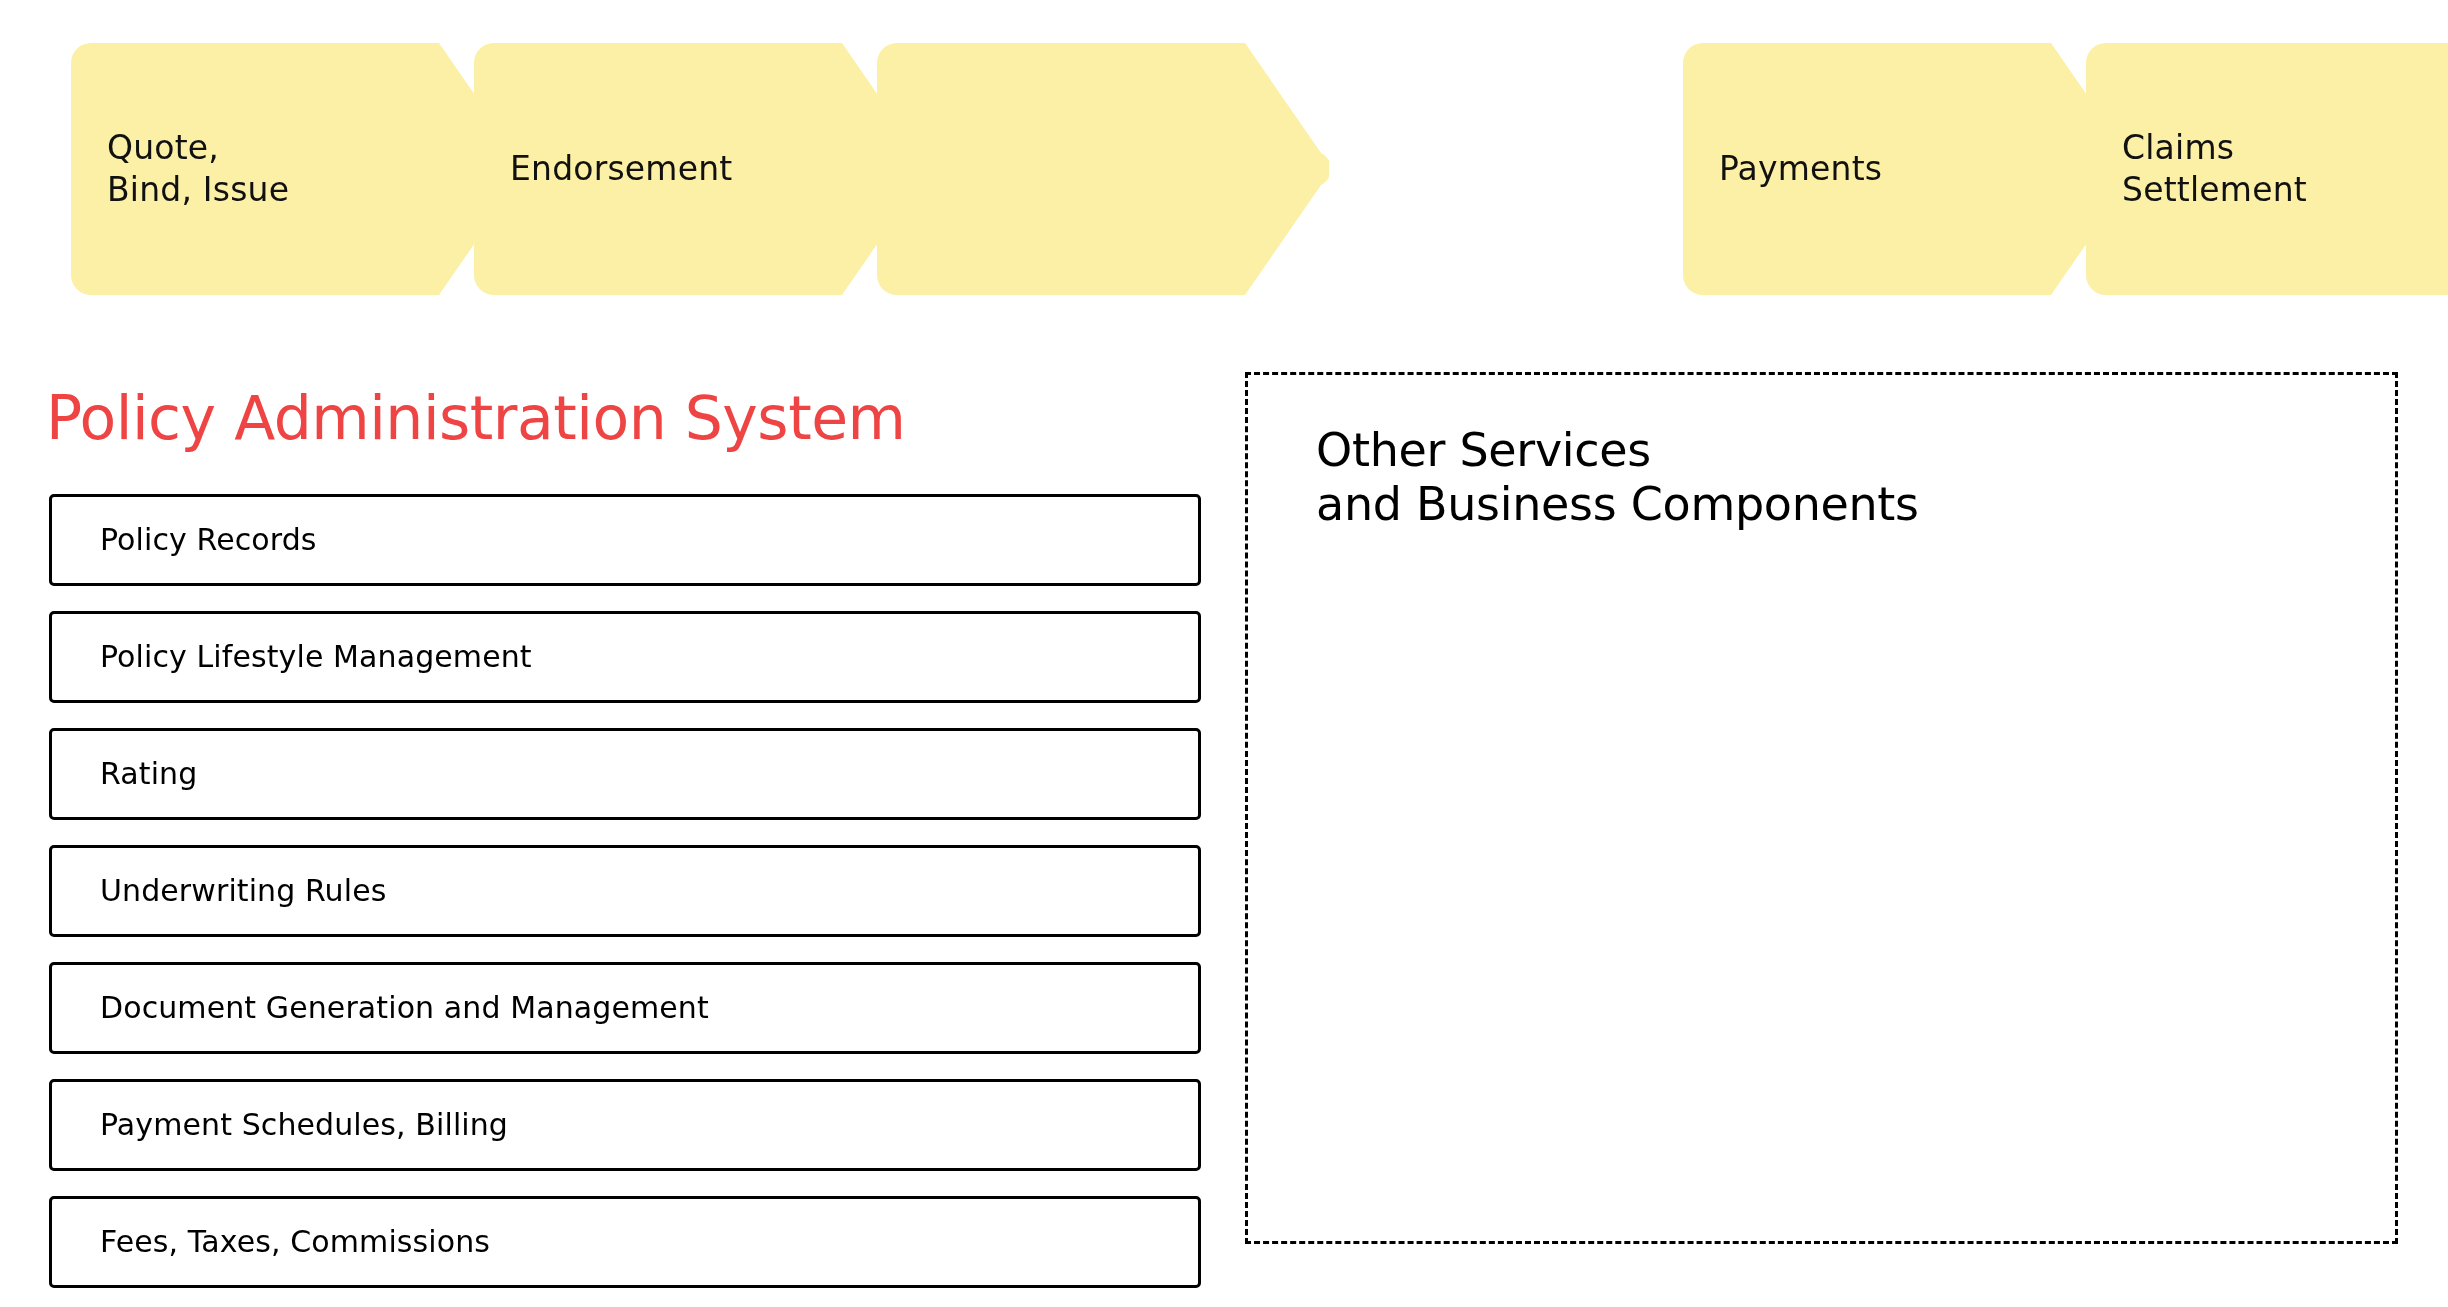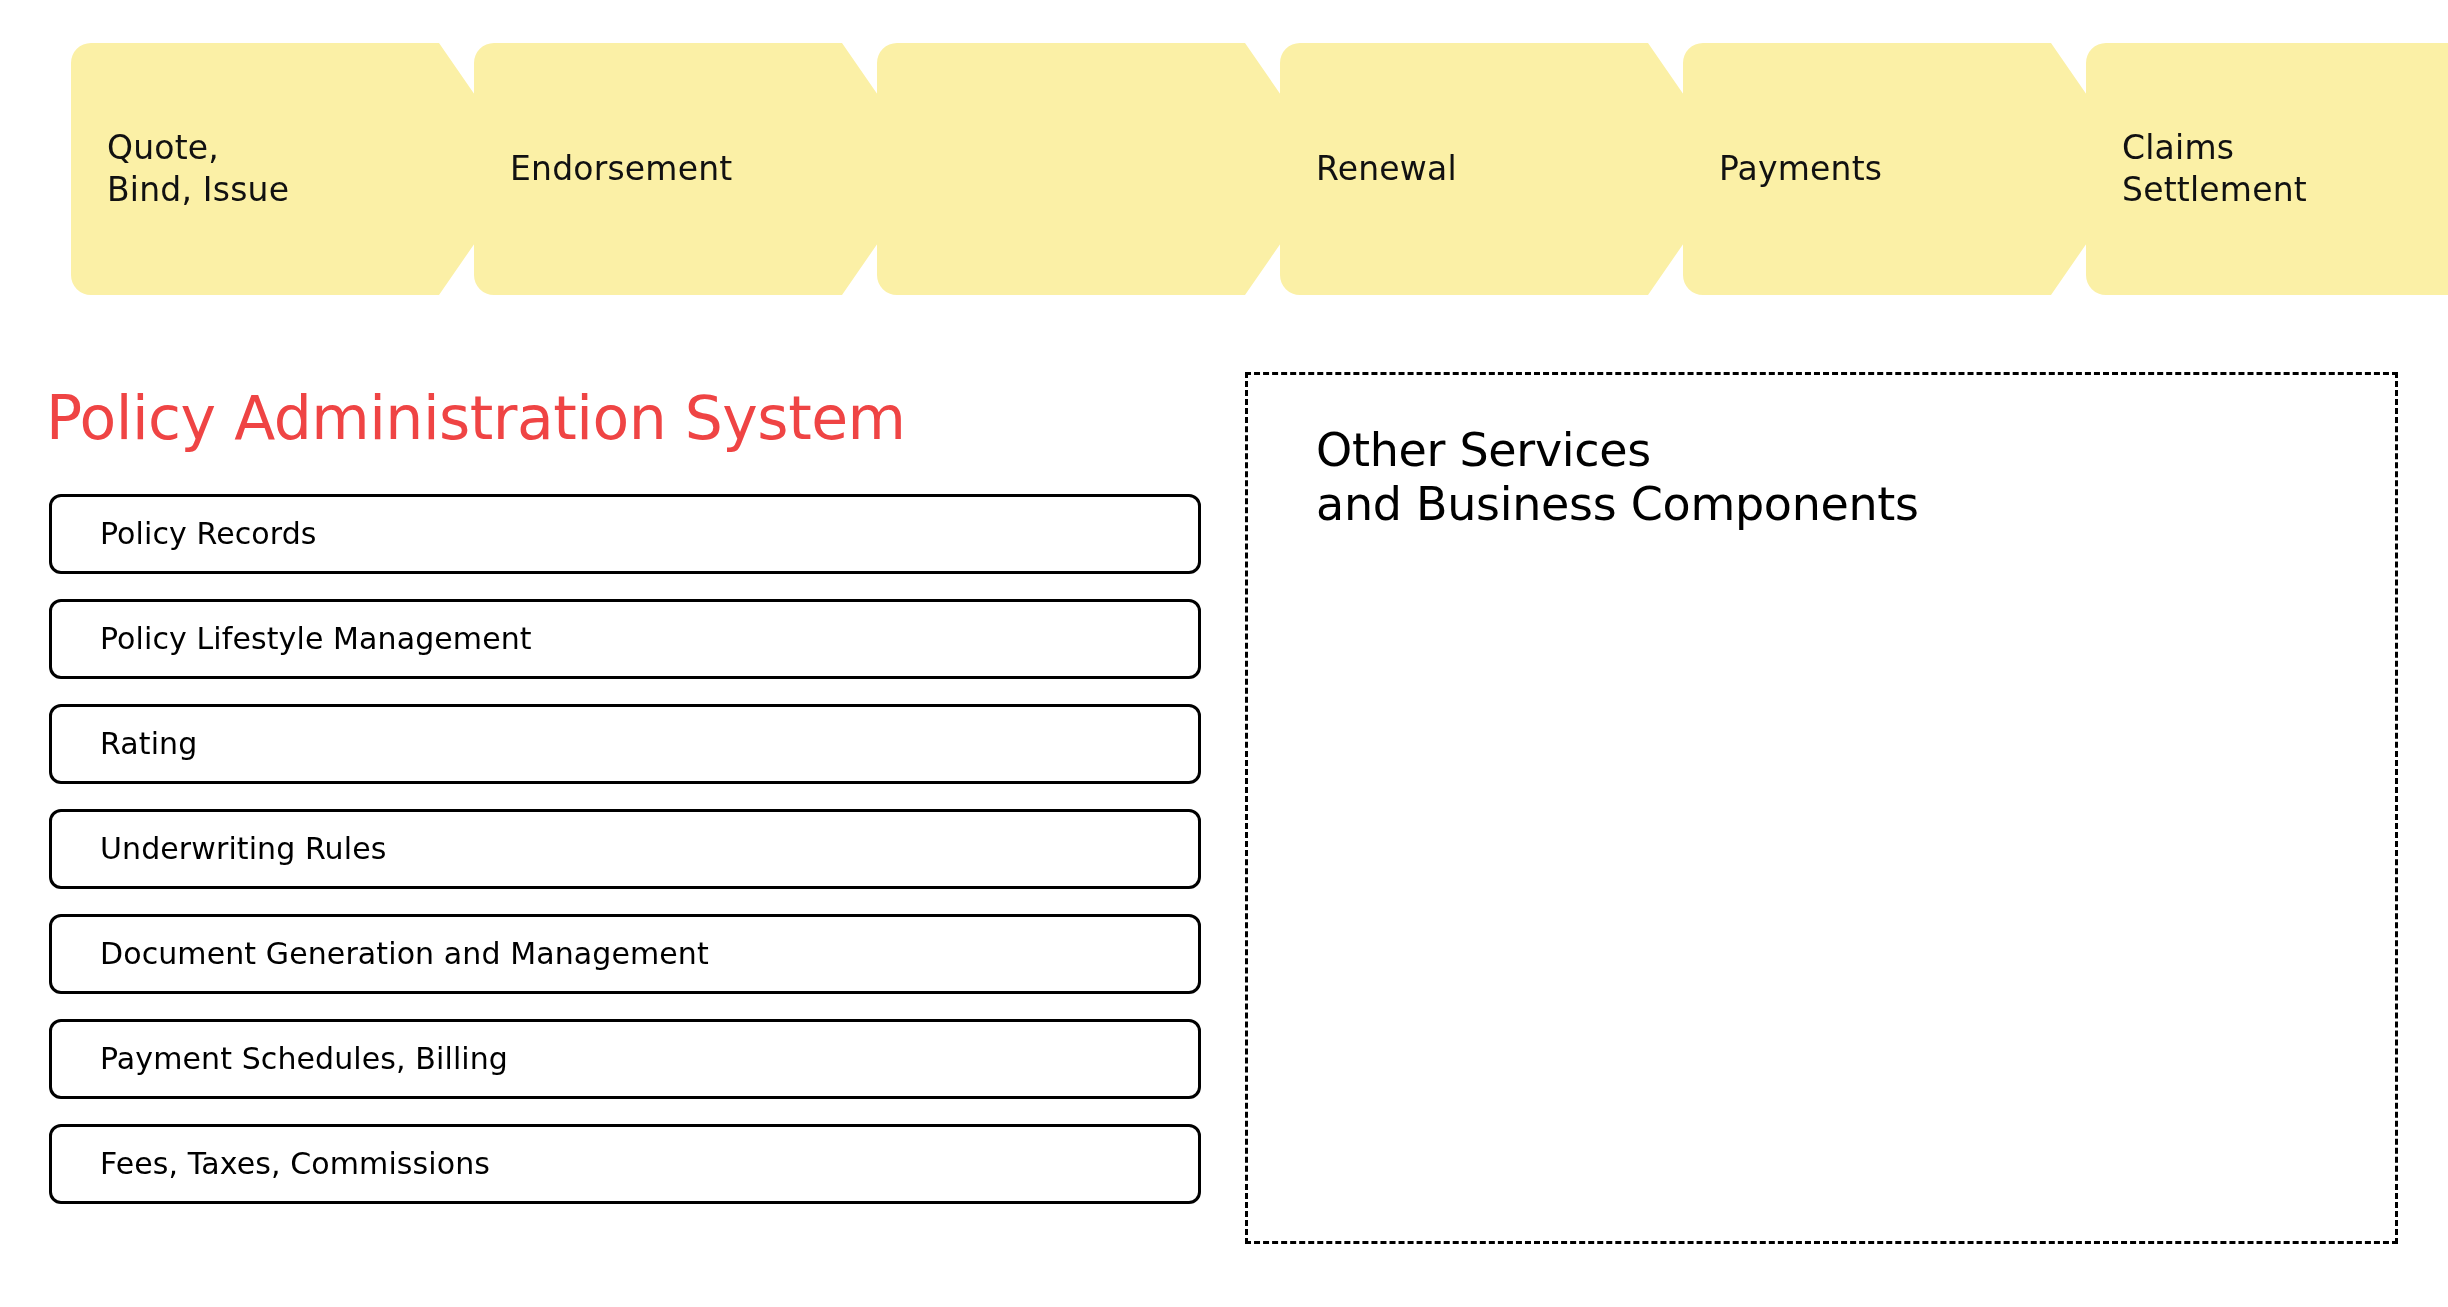--- a/index.html
+++ b/index.html
@@ -80,23 +80,23 @@
 
   .pas-list {
     position: absolute;
     left: 49px;
     top: 494px;
     width: 1152px;
   }
   .pas-item {
     box-sizing: border-box;
     width: 1152px;
-    height: 80px;
+    height: 92px;
     border: 3px solid #000000;
-    border-radius: 12px;
+    border-radius: 5px;
     margin-bottom: 25px;
     display: flex;
     align-items: center;
     padding-left: 48px;
     background: #ffffff;
   }
   .pas-item:last-child { margin-bottom: 14px; }
   .pas-item-label {
     font-size: 30px;
     line-height: 1.2;
@@ -149,26 +149,20 @@
       </svg>
       <div class="chevron-label">Endorsement</div>
     </div>
 
     <div class="chevron" style="left:855px;">
       <svg viewBox="0 0 452 252" preserveAspectRatio="none">
         <path d="M20,0 H368 L444,110 a18,18 0 0 1 0,32 L368,252 H20 a20,20 0 0 1 -20,-20 V20 a20,20 0 0 1 20,-20 Z" fill="#fbf0a6"></path>
       </svg>
     </div>
 
-    <div class="chevron" style="left:1258px;">
-      <svg viewBox="0 0 452 252" preserveAspectRatio="none">
-        <path d="M20,0 H368 L444,110 a18,18 0 0 1 0,32 L368,252 H20 a20,20 0 0 1 -20,-20 V20 a20,20 0 0 1 20,-20 Z" fill="#fbf0a6"></path>
-      </svg>
-      <div class="chevron-label">Renewal</div>
-    </div>
 
     <div class="chevron" style="left:1661px;">
       <svg viewBox="0 0 452 252" preserveAspectRatio="none">
         <path d="M20,0 H368 L444,110 a18,18 0 0 1 0,32 L368,252 H20 a20,20 0 0 1 -20,-20 V20 a20,20 0 0 1 20,-20 Z" fill="#fbf0a6"></path>
       </svg>
       <div class="chevron-label">Payments</div>
     </div>
 
     <div class="chevron" style="left:2064px;">
       <svg viewBox="0 0 452 252" preserveAspectRatio="none">

